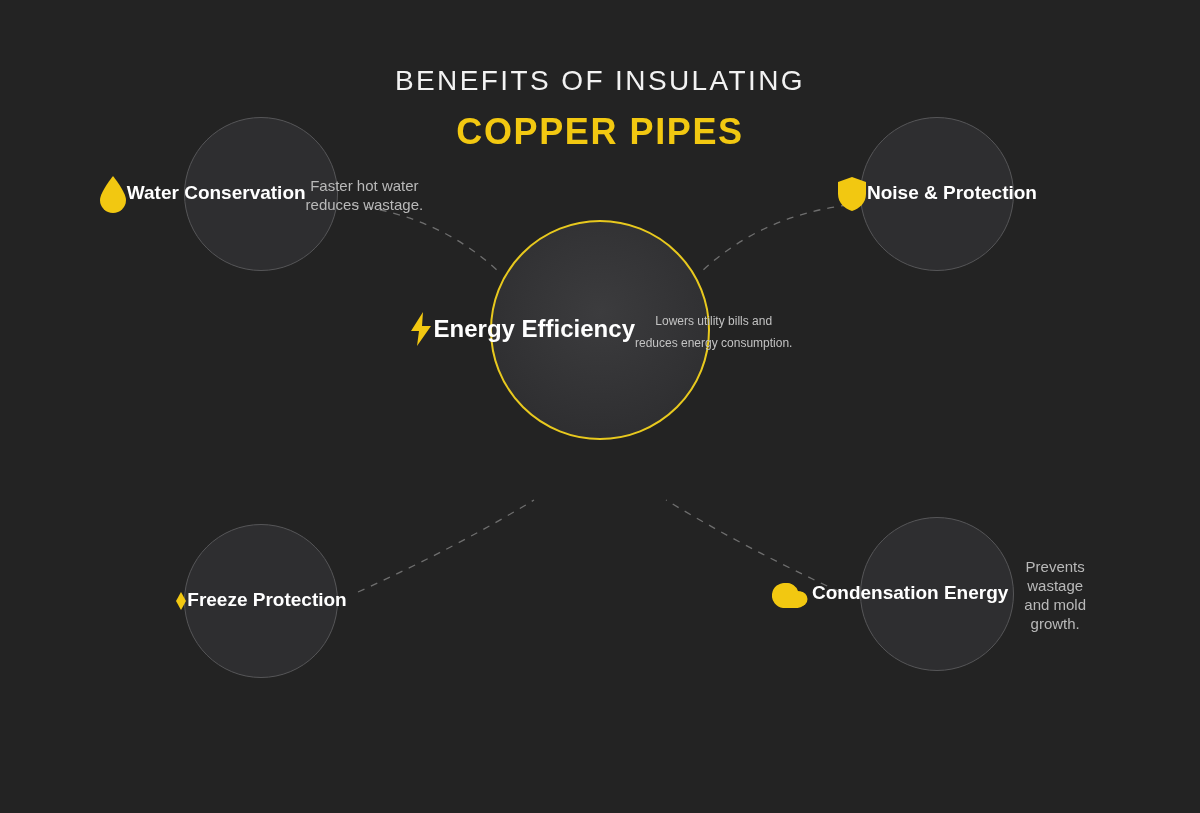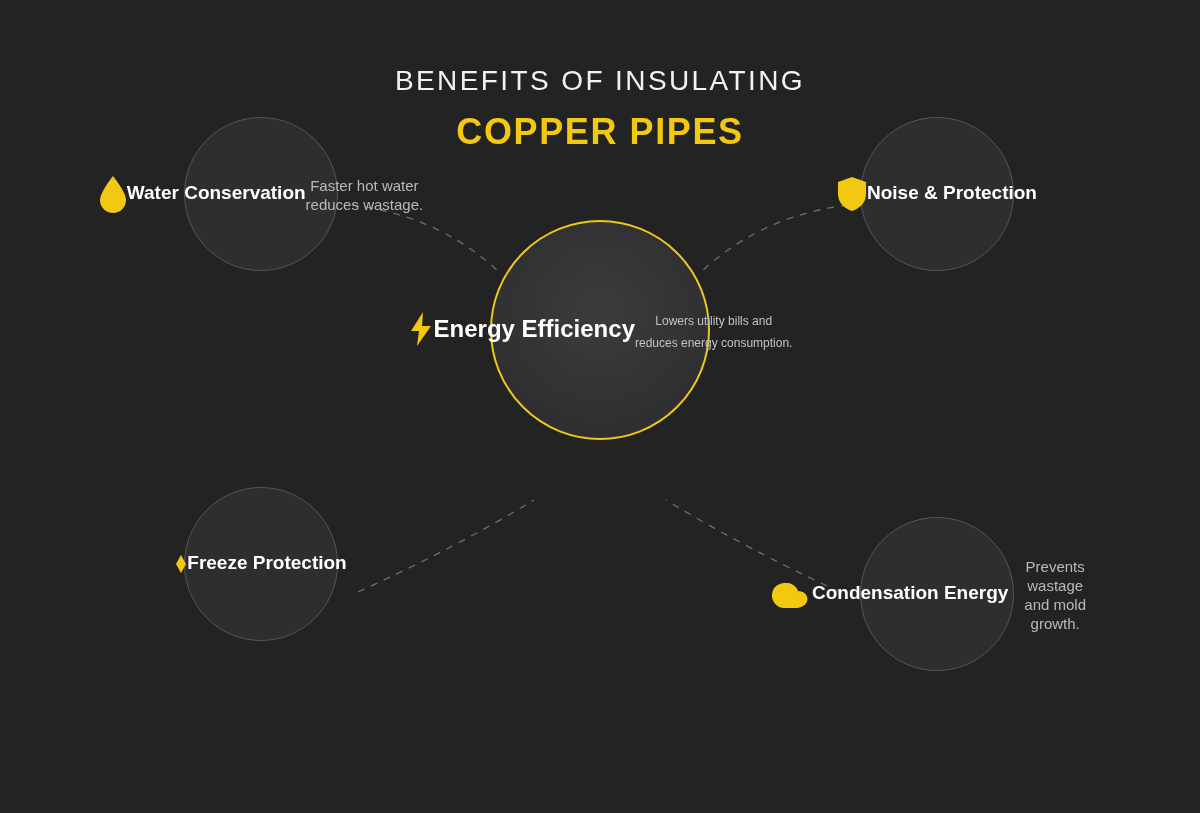--- a/index.html
+++ b/index.html
@@ -190,21 +190,21 @@
     <div class="node-inner">
       <div class="node-icon">
         <svg width="30" height="36" viewBox="0 0 30 36">
           <path d="M15 1 L29 6 L29 18 C29 27 22 33 15 35 C8 33 1 27 1 18 L1 6 Z" fill="#F2C811"></path>
         </svg>
       </div>
       <div class="node-title">Noise &amp; Protection</div>
     </div>
   </div>
 
-  <div class="node" style="left:184px; top:487px;">
+  <div class="node" style="left:184px; top:524px;">
     <div class="node-inner">
       <div class="node-icon">
         <svg width="12" height="20" viewBox="0 0 12 20">
           <path d="M6 1 L11 10 L6 19 L1 10 Z" fill="#F2C811"></path>
         </svg>
       </div>
       <div class="node-title">Freeze Protection</div>
     </div>
   </div>
 

